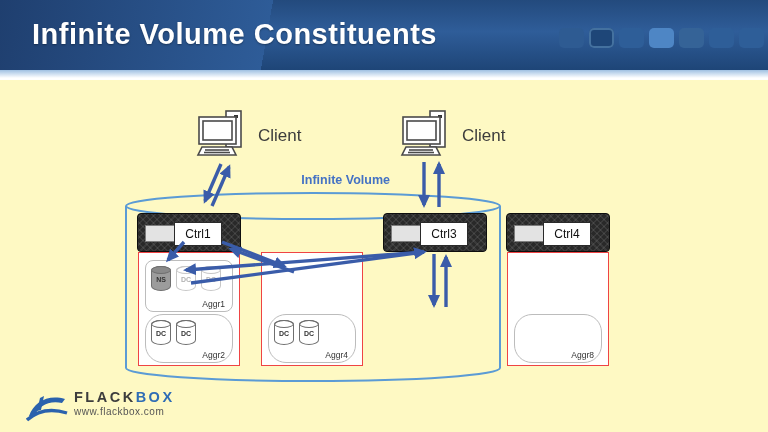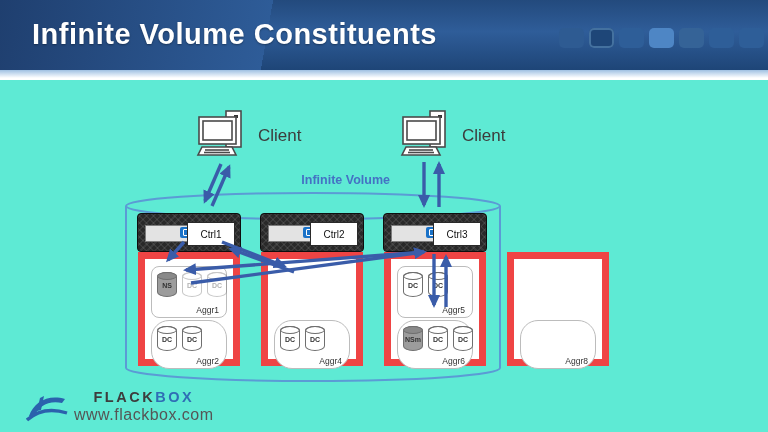--- a/index.html
+++ b/index.html
@@ -1,16 +1,16 @@
 <!DOCTYPE html>
 <html><head>
 <meta charset="utf-8">
 <style>
   html,body{margin:0;padding:0;background:#e8e8e8;font-family:"Liberation Sans",sans-serif;}
-  .slide{position:relative;width:768px;height:432px;background:#5eead4;overflow:hidden;margin:0 auto;}
+  .slide{position:relative;width:768px;height:432px;background:#fef9c3;overflow:hidden;margin:0 auto;}
 
   
   .header{position:absolute;left:0;top:0;width:768px;height:70px;
     background:linear-gradient(100deg,#1f3f6f 0%,#2e5c98 35%,#27538400 0),
                linear-gradient(180deg,#234a7d 0%,#2f5d99 45%,#1e4577 100%);}
   .header::after{content:"";position:absolute;left:0;top:70px;width:768px;height:10px;
     background:linear-gradient(180deg,#9fc0e2 0%,#ffffff 80%);}
   .title{position:absolute;left:32px;top:18px;color:#ffffff;font-size:29px;font-weight:600;
     letter-spacing:.5px;text-shadow:0 1px 2px rgba(0,0,0,.35);}
   .sq-row{position:absolute;left:559px;top:28px;display:flex;gap:5px;}
@@ -28,49 +28,49 @@
   .column{position:absolute;top:213px;width:104px;height:153px;}
   .chassis{position:absolute;left:0;top:0;right:0;height:39px;background:#292929;
     border:1px solid #0e0e0e;border-radius:4px;box-sizing:border-box;
     background-image:repeating-linear-gradient(45deg,rgba(255,255,255,.08) 0 1.5px,transparent 1.5px 5px),
                      repeating-linear-gradient(-45deg,rgba(255,255,255,.08) 0 1.5px,transparent 1.5px 5px);}
   .bay{position:absolute;left:7px;top:11px;width:45px;height:15px;background:#e3e3e3;
     border:1px solid #7d7d7d;}
   .bay-icon{position:absolute;right:1px;top:1px;width:10px;height:11px;background:#1a72c8;border-radius:2px;}
   .bay-icon::after{content:"";position:absolute;left:3px;top:2px;width:4px;height:5px;
     border:1px solid #ffffff;border-radius:1px;}
-  .ctrl-label{position:absolute;right:5px;top:8px;width:46px;height:22px;background:#ffffff;
+  .ctrl-label{position:absolute;right:18px;top:8px;width:46px;height:22px;background:#ffffff;
     border:1px solid #2a2a2a;display:flex;align-items:center;justify-content:center;
-    font-size:10px;color:#111;}
+    font-size:12px;color:#111;}
   .col-body{position:absolute;left:1px;right:1px;top:39px;bottom:0;background:#ffffff;
-    border:7px solid #ef4444;}
+    border:1px solid #ef4444;}
   .agg{position:absolute;left:6px;right:6px;border:1.5px solid #bcbcbc;border-radius:8px;background:#fff;}
   .agg.pos-top{top:7px;height:50px;}
   .agg.pos-bot{top:61px;height:47px;border-radius:18px;}
   .agg-label{position:absolute;right:7px;bottom:2px;font-size:8.5px;color:#333;}
   .disks{position:absolute;left:5px;top:5px;display:flex;gap:5px;}
 
   
   .disk{position:relative;box-sizing:border-box;width:20px;height:25px;background:#fff;
     border:1.2px solid #6f6f6f;border-radius:10px/5px;}
   .disk::before{content:"";position:absolute;box-sizing:border-box;top:-1.2px;left:-1.2px;
     width:19.8px;height:8px;border:1.2px solid #6f6f6f;border-radius:50%;}
   .disk-label{position:absolute;left:0;right:0;top:9px;text-align:center;
     font-size:7px;font-weight:bold;color:#333;letter-spacing:0;}
   .disk.dark{background:#9c9c9c;}
   .disk.dark::before{background:#898989;}
   .disk.ghost{opacity:.38;}
 
   
   .footer{position:absolute;left:26px;top:390px;display:flex;align-items:flex-start;}
-  .brand{margin-left:6px;text-align:center;}
+  .brand{margin-left:6px;}
   .brand-name{font-size:14.5px;font-weight:bold;letter-spacing:2.5px;line-height:15px;}
   .brand-name .b1{color:#3d3d3d;}
   .brand-name .b2{color:#2f6db5;}
-  .brand-url{font-size:16px;color:#555;margin-top:1px;letter-spacing:.5px;}
+  .brand-url{font-size:10px;color:#555;margin-top:1px;letter-spacing:.5px;}
 </style>
 </head>
 <body>
 
 <div class="slide">
 
   <div class="header">
     <div class="title">Infinite Volume Constituents</div>
     <div class="sq-row">
         <div class="sq" style="background: rgb(46, 91, 146);"></div>
@@ -120,26 +120,20 @@
             <div class="disk">
               <span class="disk-label">DC</span>
             </div>
           </div>
         <div class="agg-label">Aggr2</div>
       </div>
     </div>
   </div>
 
   <div class="column" style="left:260px">
-    <div class="chassis">
-      <div class="bay">
-          <span class="bay-icon"></span>
-        </div>
-      <div class="ctrl-label">Ctrl2</div>
-    </div>
     <div class="col-body">
       <div class="agg pos-bot">
         <div class="disks">
             <div class="disk">
               <span class="disk-label">DC</span>
             </div>
             <div class="disk">
               <span class="disk-label">DC</span>
             </div>
           </div>
@@ -148,50 +142,29 @@
     </div>
   </div>
 
   <div class="column" style="left:383px">
     <div class="chassis">
       <div class="bay">
           <span class="bay-icon"></span>
         </div>
       <div class="ctrl-label">Ctrl3</div>
     </div>
-    <div class="col-body">
-      <div class="agg pos-top">
-        <div class="disks">
-            <div class="disk">
-              <span class="disk-label">DC</span>
-            </div>
-            <div class="disk">
-              <span class="disk-label">DC</span>
-            </div>
-          </div>
-        <div class="agg-label">Aggr5</div>
-      </div>
-      <div class="agg pos-bot">
-        <div class="disks">
-            <div class="disk dark">
-              <span class="disk-label">NSm</span>
-            </div>
-            <div class="disk">
-              <span class="disk-label">DC</span>
-            </div>
-            <div class="disk">
-              <span class="disk-label">DC</span>
-            </div>
-          </div>
-        <div class="agg-label">Aggr6</div>
-      </div>
-    </div>
   </div>
 
   <div class="column" style="left:506px">
+    <div class="chassis">
+      <div class="bay">
+          <span class="bay-icon"></span>
+        </div>
+      <div class="ctrl-label">Ctrl4</div>
+    </div>
     <div class="col-body">
       <div class="agg pos-bot">
         <div class="disks"></div>
         <div class="agg-label">Aggr8</div>
       </div>
     </div>
   </div>
 
   <div class="lbl-client" style="left:258px;top:126px">Client</div>
   <div class="lbl-client" style="left:462px;top:126px">Client</div>

